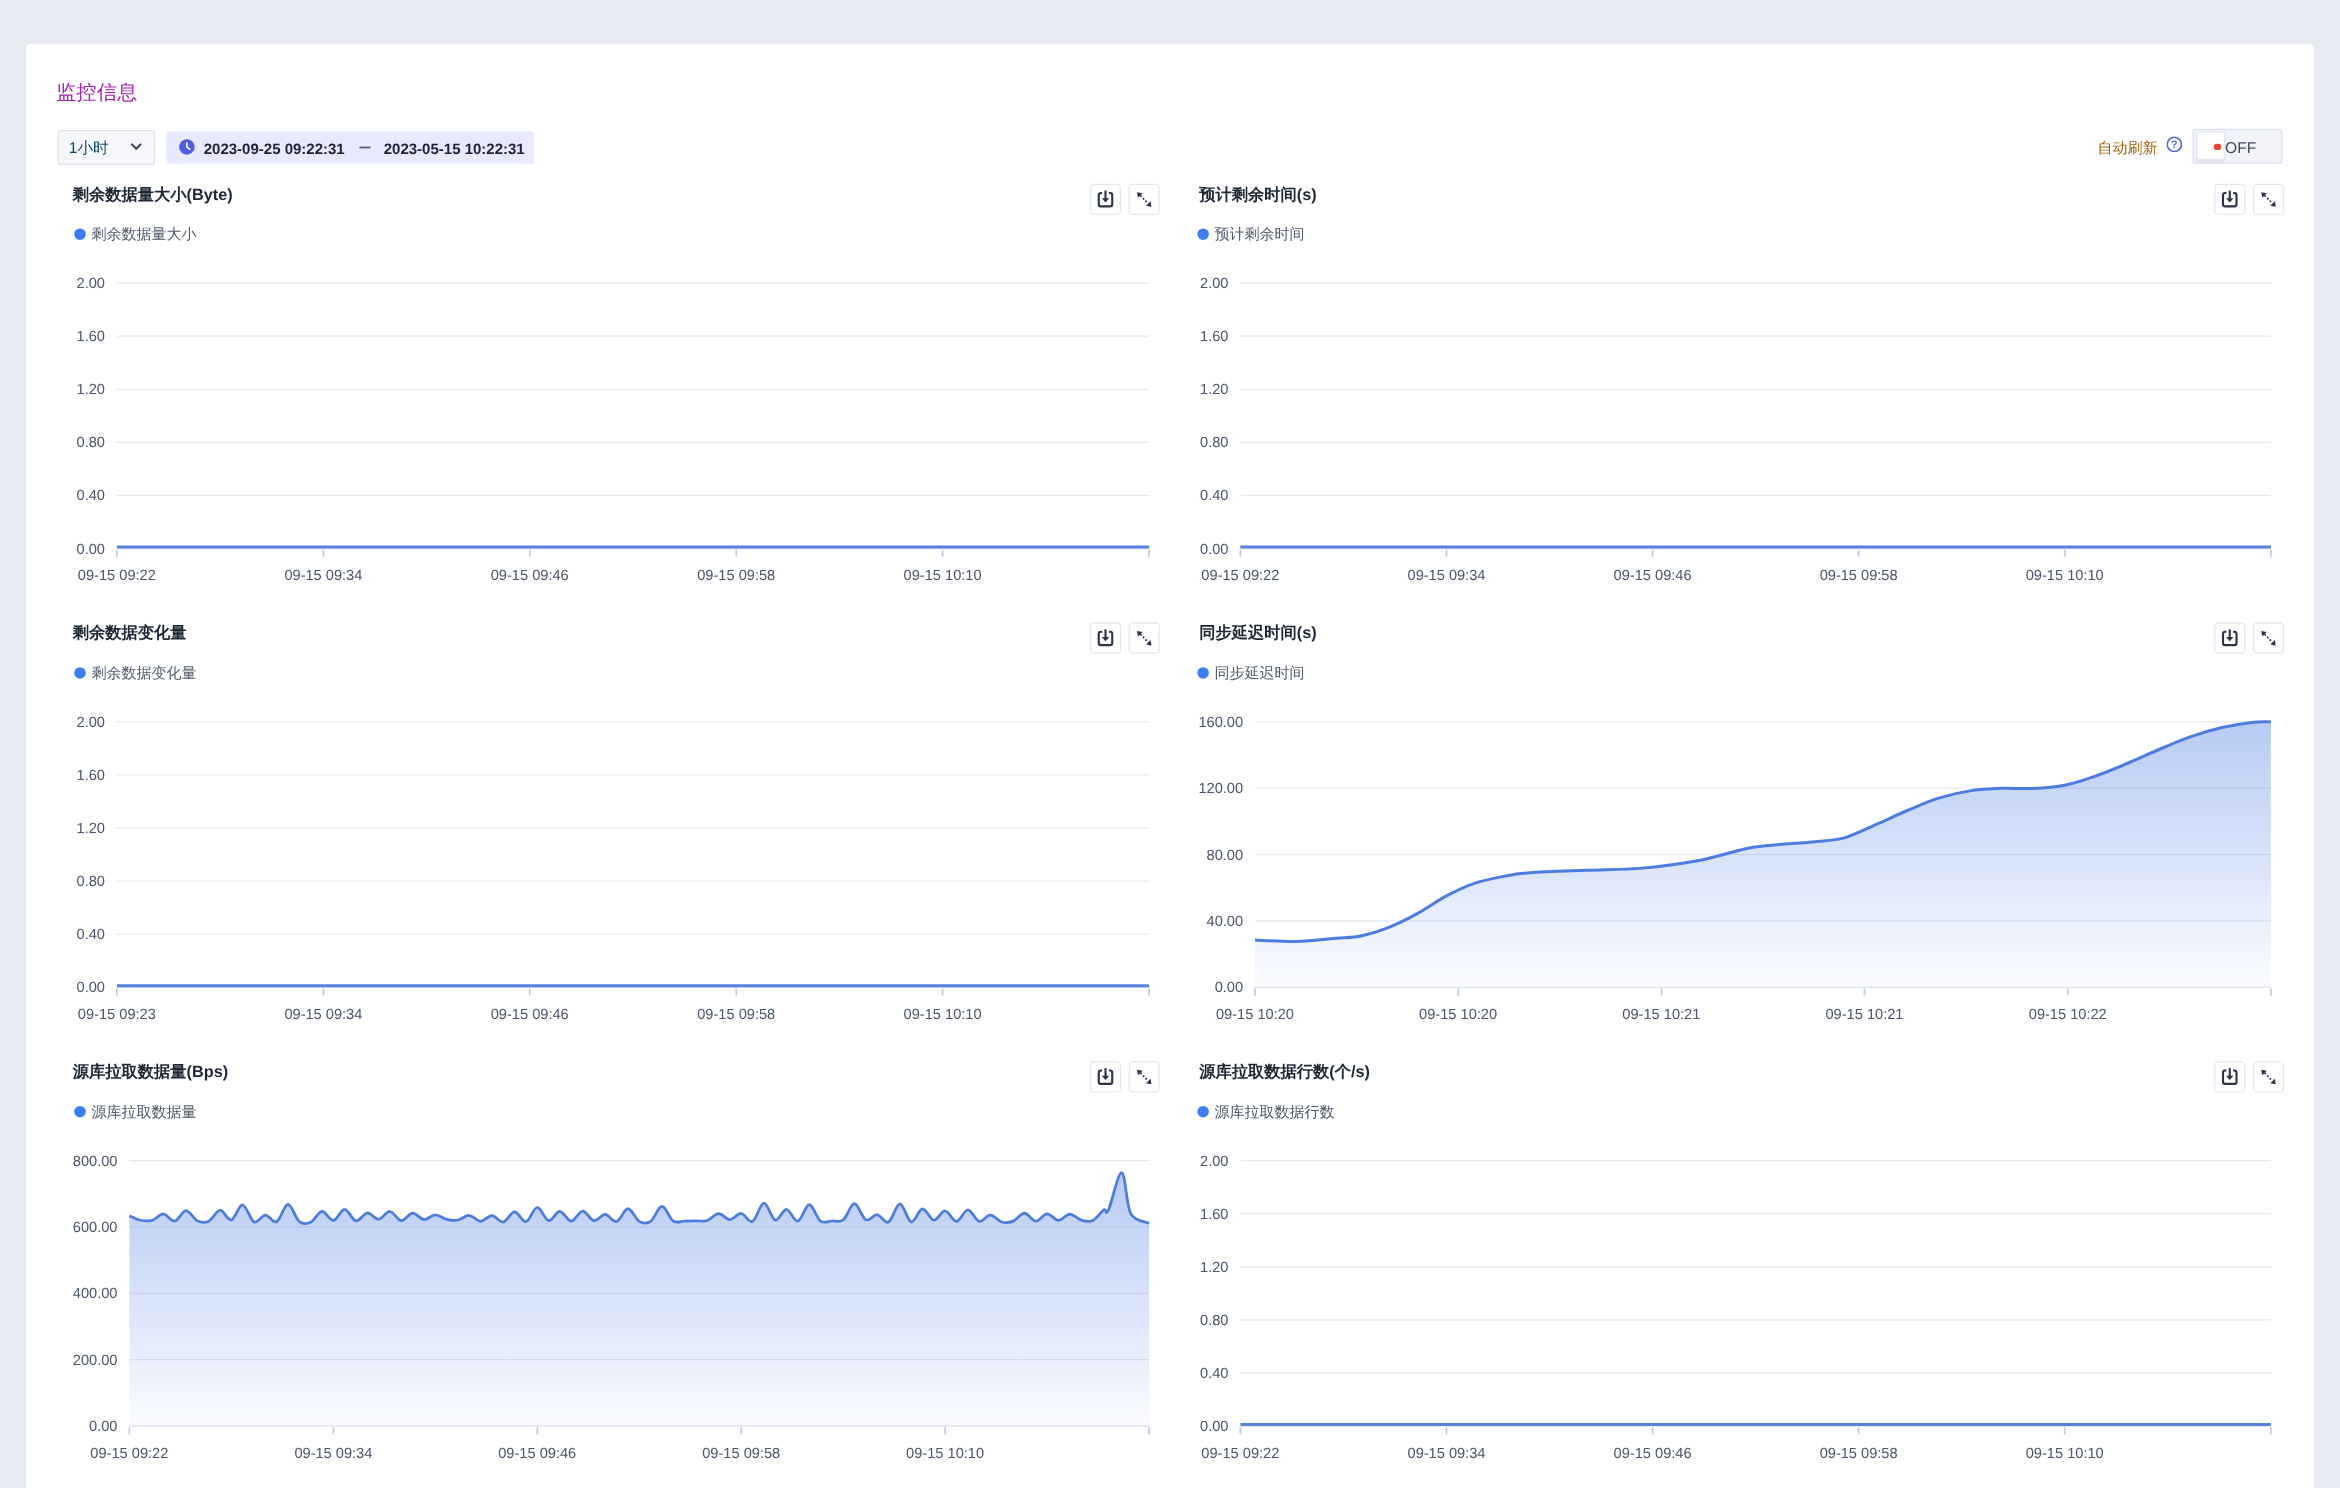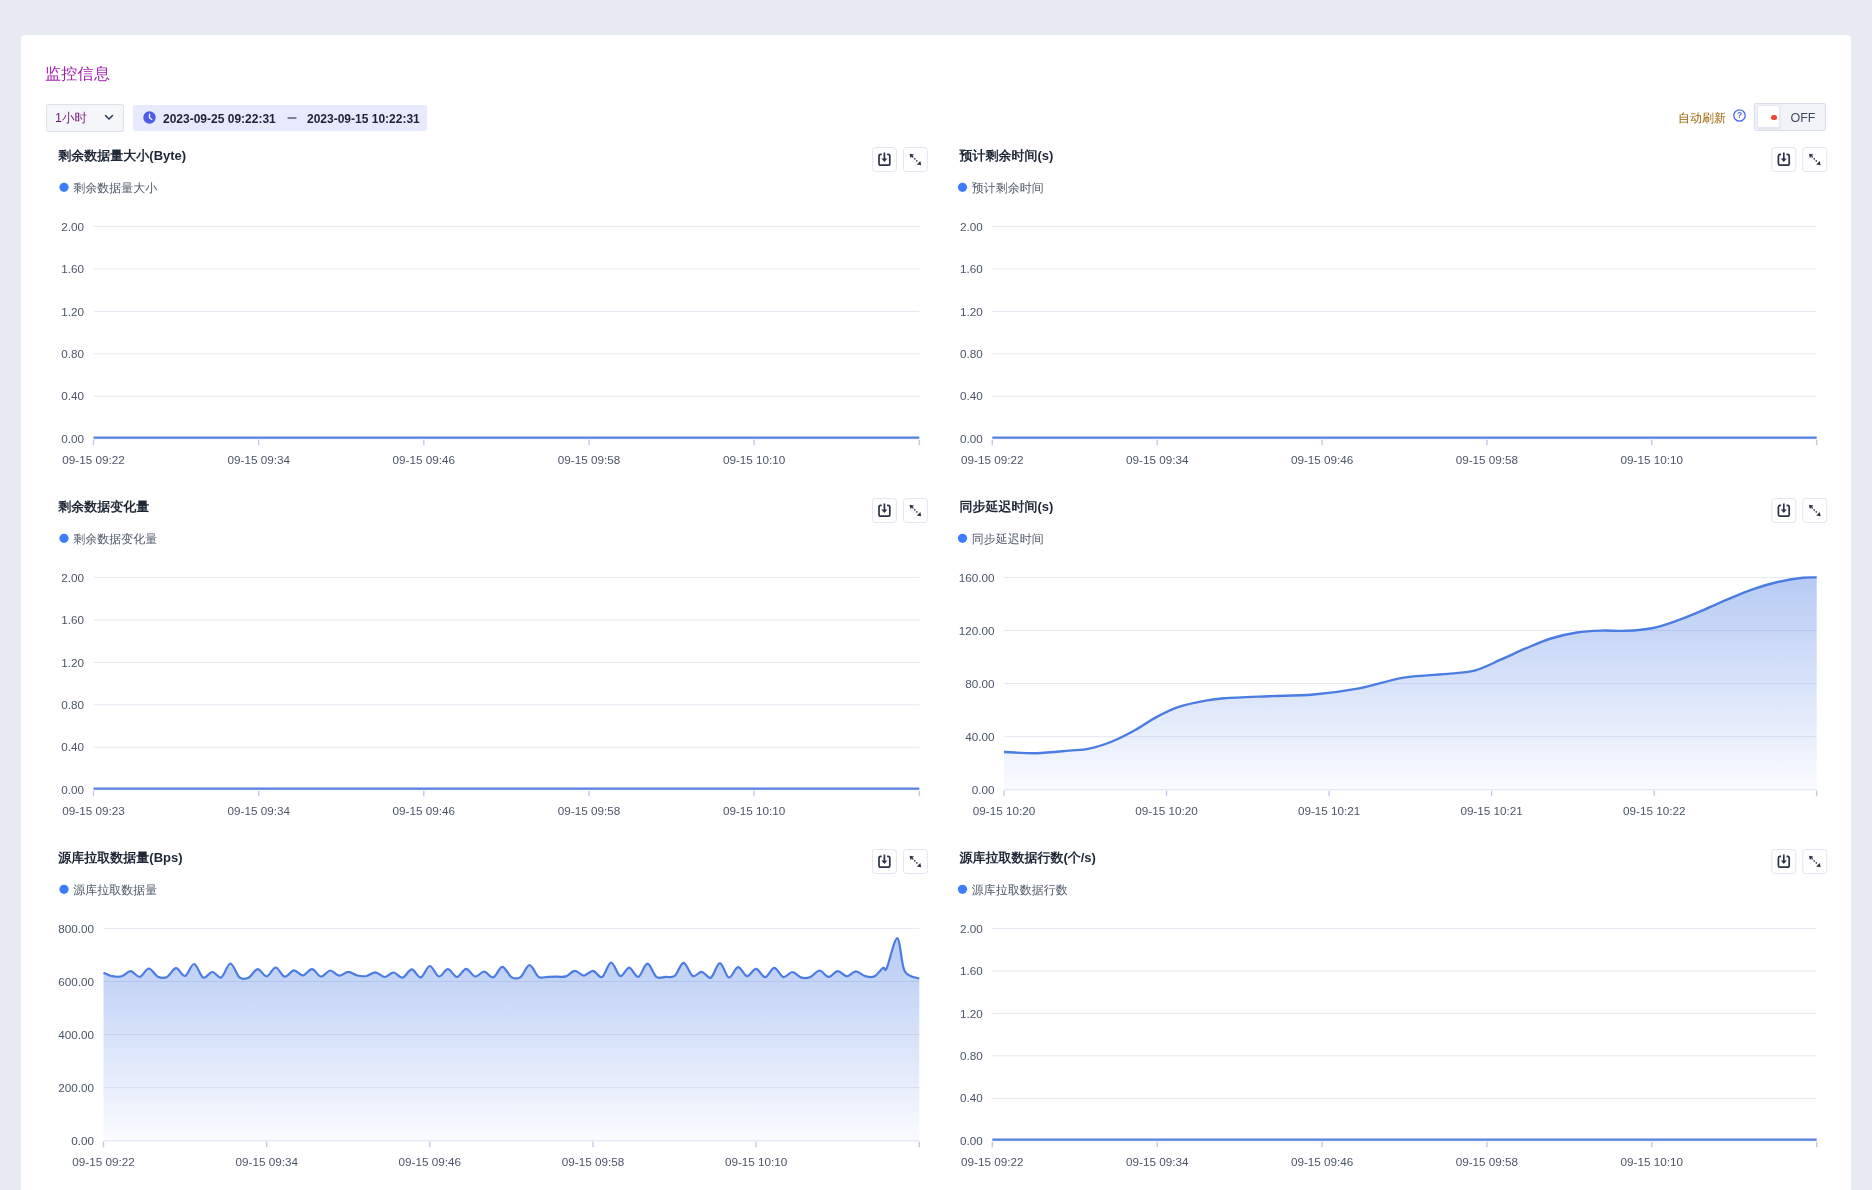--- a/index.html
+++ b/index.html
@@ -6,45 +6,45 @@
 html,body { width:1872px; height:1190px; overflow:hidden; background:#e8eaf1; font-family:"Liberation Sans",sans-serif; }
 .card { position:absolute; left:21px; top:35px; width:1830px; height:1170px; background:#ffffff; border-radius:4px; }
 .abs { position:absolute; }
 </style>
 </head>
 <body>
 <div class="card"></div>
 <div class="abs" style="left:45px;top:64px;font-size:16px;font-weight:normal;color:#a21caf;letter-spacing:0.3px">监控信息</div>
 
 <div class="abs" style="left:45.5px;top:103.5px;width:78px;height:28px;background:#f5f6fa;border:1px solid #dce1ec;border-radius:2px"></div>
-<div class="abs" style="left:55px;top:110px;font-size:12.5px;color:#701a75">1小时</div>
+<div class="abs" style="left:55px;top:110px;font-size:12.5px;color:#0c4a6e">1小时</div>
 <svg class="abs" style="left:103px;top:113px" width="12" height="9" viewBox="0 0 12 9">
     <path d="M2.5 2.5 L6 6 L9.5 2.5" fill="none" stroke="#323e54" stroke-width="1.6" stroke-linecap="round" stroke-linejoin="round"></path>
   </svg>
 
 <div class="abs" style="left:133px;top:105px;width:294px;height:26px;background:#e7eafc;border-radius:2px"></div>
 <svg class="abs" style="left:142.5px;top:111px" width="13" height="13" viewBox="0 0 13 13">
     <circle cx="6.5" cy="6.5" r="6.2" fill="#4f5cea"></circle>
     <path d="M6.5 3.2 V6.7 L8.8 8.4" fill="none" stroke="#ffffff" stroke-width="1.3" stroke-linecap="round" stroke-linejoin="round"></path>
   </svg>
 <div class="abs" style="left:163px;top:111.5px;font-size:12px;font-weight:bold;color:#1c2433">2023-09-25 09:22:31</div>
 <svg class="abs" style="left:287px;top:117px" width="10" height="2" viewBox="0 0 10 2">
     <line x1="0.5" y1="1" x2="9.5" y2="1" stroke="#555f76" stroke-width="1.5"></line>
   </svg>
-<div class="abs" style="left:307px;top:111.5px;font-size:12px;font-weight:bold;color:#1c2433">2023-09-15 10:22:31</div>
+<div class="abs" style="left:307px;top:111.5px;font-size:12px;font-weight:bold;color:#1c2433">2023-05-15 10:22:31</div>
 
 <div class="abs" style="left:1678px;top:110px;font-size:12px;color:#a16207">自动刷新</div>
 <svg class="abs" style="left:1733px;top:109px" width="13" height="13" viewBox="0 0 13 13">
     <circle cx="6.5" cy="6.5" r="5.7" fill="none" stroke="#4b66f2" stroke-width="1.3"></circle>
     <text x="6.5" y="9.4" font-size="8.5" font-weight="bold" fill="#4b66f2" text-anchor="middle" font-family="Liberation Sans,sans-serif">?</text>
   </svg>
 <div class="abs" style="left:1754.4px;top:103px;width:72px;height:27.6px;background:#f2f3f8;border:1px solid #d9def0;border-radius:2px"></div>
 <div class="abs" style="left:1756.8px;top:105.4px;width:23px;height:22.8px;background:#ffffff;border:1px solid #e4e8f4;border-radius:2px;box-shadow:0 1px 2px rgba(30,40,90,.10)"></div>
 <div class="abs" style="left:1771.4px;top:115px;width:5.4px;height:5.4px;border-radius:50%;background:#ee4433"></div>
-<div class="abs" style="left:1780px;top:110.8px;width:46px;text-align:center;font-size:12.5px;color:#3f4a61">OFF</div>
+<div class="abs" style="left:1780px;top:110.8px;width:46px;text-align:left;font-size:12.5px;color:#3f4a61">OFF</div>
 
 <svg width="1872" height="1190" viewBox="0 0 1872 1190" style="position:absolute;left:0;top:0;font-family:&quot;Liberation Sans&quot;,sans-serif">
 <defs>
 <linearGradient id="g4" gradientUnits="userSpaceOnUse" x1="0" y1="577.4" x2="0" y2="789.8">
         <stop offset="0" stop-color="#4b7ce2" stop-opacity="0.40"></stop>
         <stop offset="1" stop-color="#4b7ce2" stop-opacity="0.03"></stop>
       </linearGradient>
 <linearGradient id="g5" gradientUnits="userSpaceOnUse" x1="0" y1="938" x2="0" y2="1140.8">
         <stop offset="0" stop-color="#4b7ce2" stop-opacity="0.40"></stop>
         <stop offset="1" stop-color="#4b7ce2" stop-opacity="0.03"></stop>

